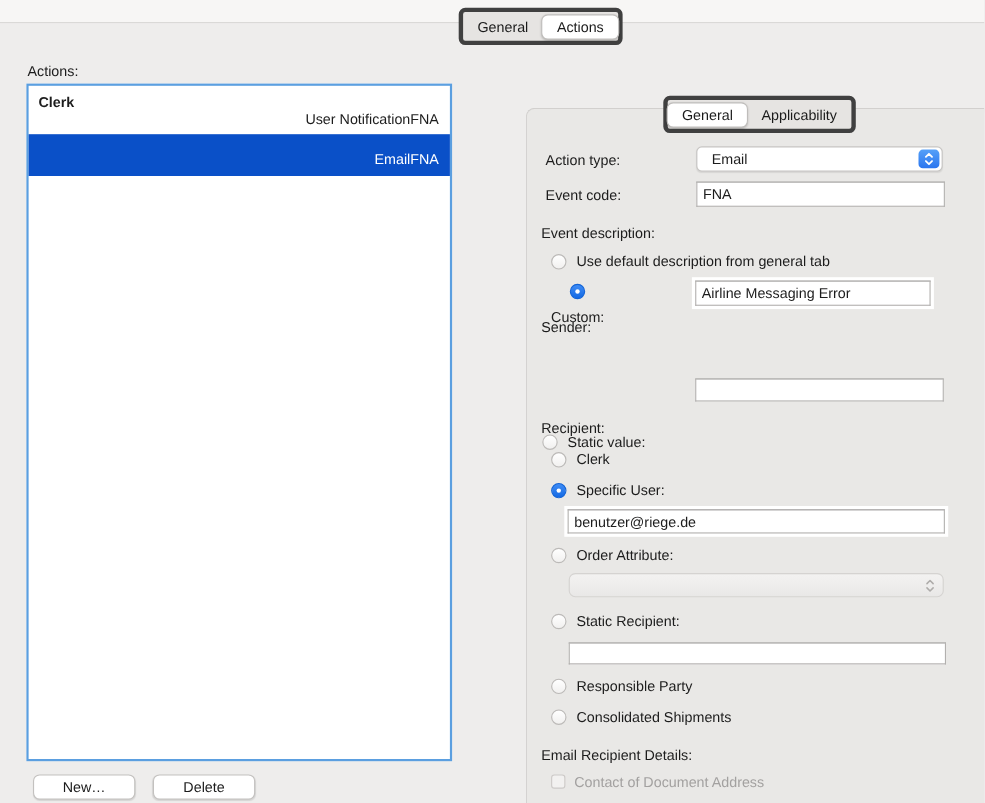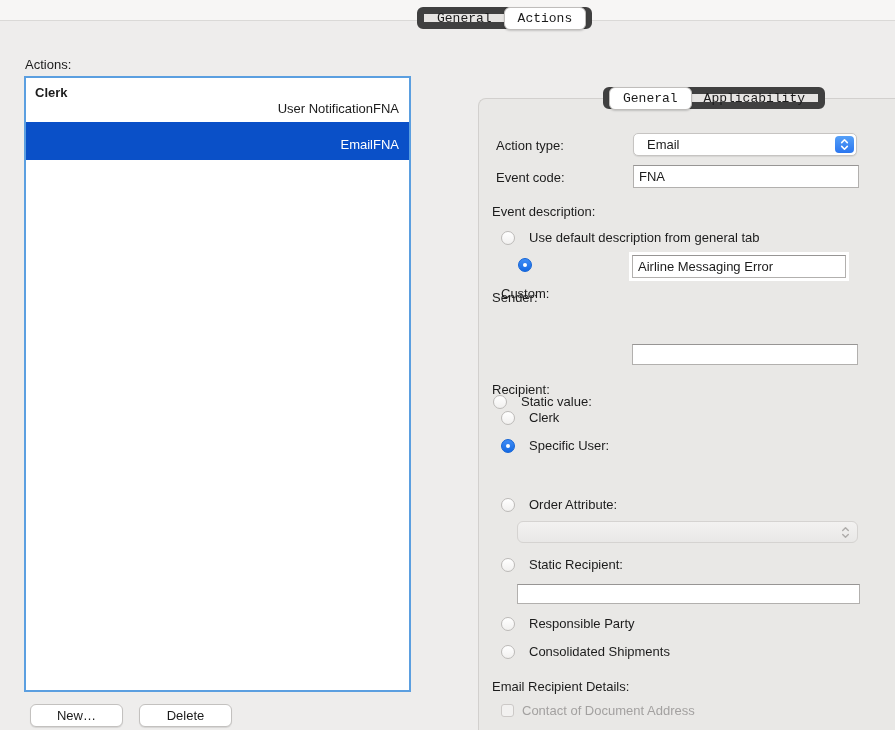--- a/index.html
+++ b/index.html
@@ -5,22 +5,22 @@
   * { margin:0; padding:0; box-sizing:border-box; }
   html,body { width:895px; height:730px; overflow:hidden; }
   body { font-family:"Liberation Sans", sans-serif; font-size:13px; color:#1c1c1c;
          background:#eeedec; position:relative; }
 
   
   .toolbar { position:absolute; left:0; top:0; width:895px; height:21px;
              background:#f7f6f5; border-bottom:1px solid #dad9d7; }
 
   
-  .seg { position:absolute; display:flex; align-items:center; height:22px;
-         background:#e6e4e2; border:7px solid #404040; border-radius:6px; z-index:5;font-family:Liberation Mono, monospace; }
+  .seg { position:absolute; display:flex; align-items:center; height:34px;
+         background:#e6e4e2; border:4px solid #404040; border-radius:6px; z-index:5; }
   .seg-tab { padding:2px 13px; line-height:17px; color:#1b1b1b; border-radius:6px;
              white-space:nowrap; cursor:default; }
   .seg-tab.active { background:#fff; border:1px solid #bfbdbb;
                     box-shadow:0 1px 2px rgba(0,0,0,.18); margin:-1px; }
   .seg-top { left:417; top:7px; left:417px; }
   .seg-detail { left:603px; top:87px; }
 
   
   .actions-label { position:absolute; left:25px; top:57px; }
   .list { position:absolute; left:24px; top:76px; width:387px; height:616px;
@@ -60,21 +60,21 @@
            border:1px solid #c6c4c2; border-radius:5px; padding-left:13px;
            box-shadow:0 1px 1px rgba(0,0,0,.08); }
   .popup-arrows { position:absolute; right:2px; top:2px; bottom:2px; width:19px;
                   border-radius:4px; background:linear-gradient(#55a0f8,#2b76ef);
                   display:flex; align-items:center; justify-content:center; }
   .popup.disabled { background:linear-gradient(#f3f2f1,#e9e8e7);
                     border-color:#d5d3d1; border-radius:6px; box-shadow:none; }
   .popup.disabled .popup-arrows { background:none; }
 
   
-  .radio-row { position:absolute; display:flex; align-items:center; gap:14px;
+  .radio-row { position:absolute; display:flex; align-items:center; gap:9px;
                white-space:nowrap; }
   .radio { width:14px; height:14px; border-radius:50%; flex:0 0 14px;
            background:linear-gradient(#ffffff,#f1f0ef); border:1px solid #bcbab8;
            position:relative; }
   .radio.sel { background:linear-gradient(#4attention, #000); }
   .radio.sel { background:linear-gradient(#3f8cf5,#156ae4); border-color:#1263d6; }
   .radio.sel::after { content:""; position:absolute; left:4px; top:4px; width:4px;
                       height:4px; border-radius:50%; background:#fff; }
 
   
@@ -162,20 +162,21 @@
 
   <div class="radio-row" style="left:22px; top:311px;">
     <span class="radio"></span>
     <span>Clerk</span>
   </div>
 
   <div class="radio-row" style="left:22px; top:339px;">
     <span class="radio sel"></span>
     <span>Specific User:</span>
   </div>
+  <input class="tfield halo" style="left: 37px; top: 364px; width: 343px; height: 22px;" value="benutzer@riege.de">
 
   <div class="radio-row" style="left:22px; top:398px;">
     <span class="radio"></span>
     <span>Order Attribute:</span>
   </div>
   <div class="popup disabled" style="left:38px; top:422px; width:341px; height:22px;">
     <span></span>
     <span class="popup-arrows">
       <svg width="9" height="13" viewBox="0 0 9 13">
         <path d="M1.7 4.6 L4.5 1.8 L7.3 4.6" stroke="#aeacaa" stroke-width="1.4" fill="none" stroke-linecap="round" stroke-linejoin="round"></path>

